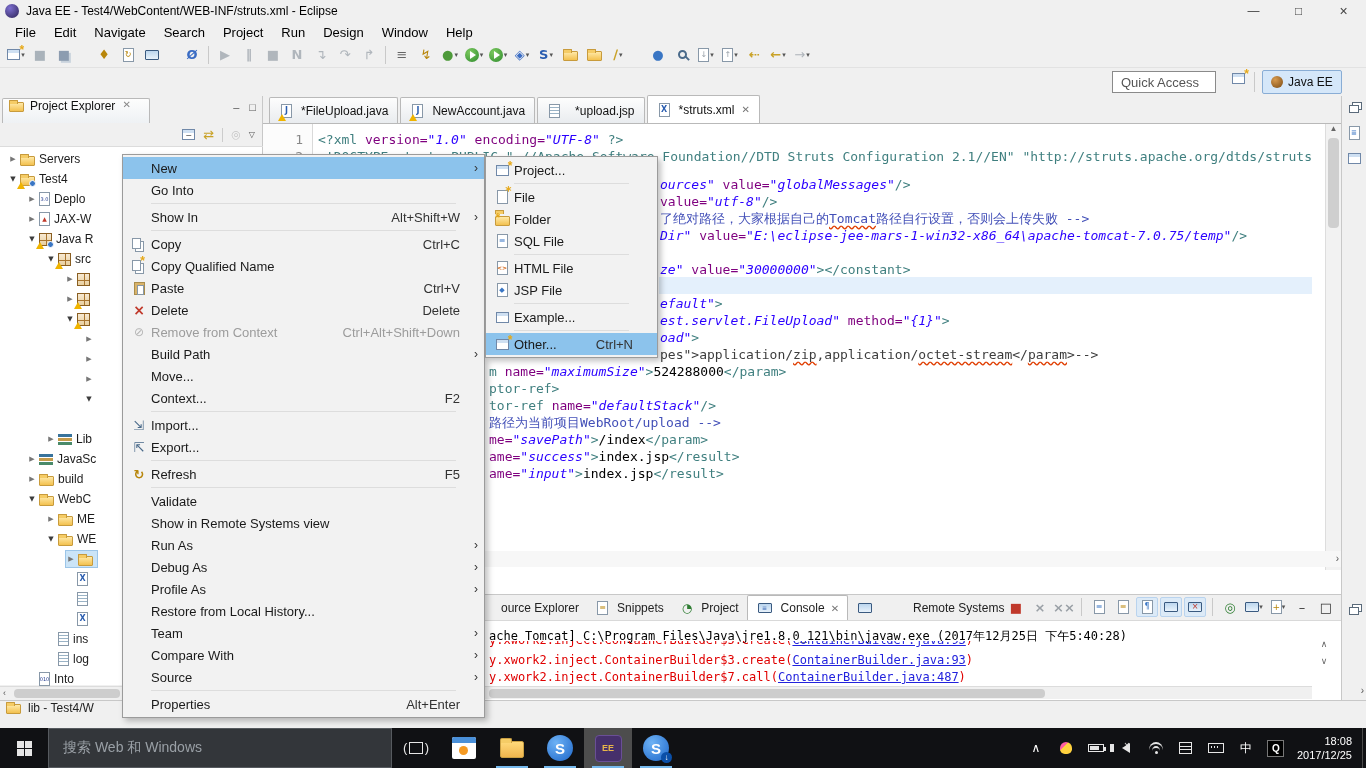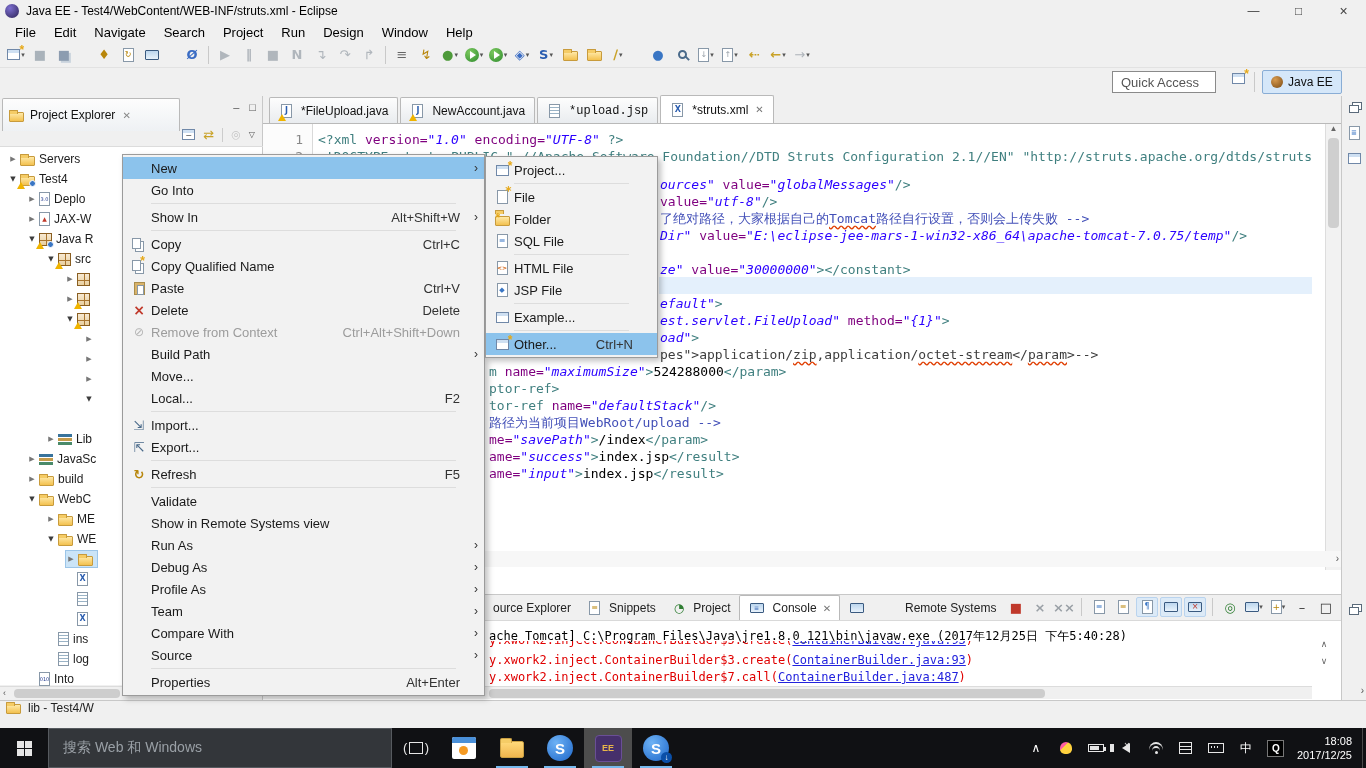--- a/index.html
+++ b/index.html
@@ -22,21 +22,21 @@
 .gly{font-family:"DejaVu Sans",sans-serif;line-height:1}
 
 #qa-row{left:0;top:68px;width:1366px;height:28px}
 #quick-access{position:absolute;left:1112px;top:3px;width:104px;height:22px;background:#fff;border:1px solid #8a8a8a;color:#555;font-size:13px;display:flex;align-items:center;padding-left:8px}
 #persp-open{position:absolute;left:1232px;top:5px}
 #persp-sep{position:absolute;left:1254px;top:4px;width:1px;height:20px;background:#c9c9c9}
 #persp-javaee{position:absolute;left:1262px;top:2px;height:24px;background:#d5e7f9;border:1px solid #89add5;border-radius:2px;display:flex;align-items:center;padding:0 8px;font-size:12px}
 .jee-ic{width:12px;height:12px;border-radius:50%;background:radial-gradient(circle at 35% 30%,#d89a4e,#7a4a12);margin-right:5px}
 
 #pe-panel{left:0;top:96px;width:263px;height:604px;background:#f0f0f0;border-right:1px solid #c8c8c8}
-#pe-tab{position:absolute;left:2px;top:2px;width:178px;height:25px;background:linear-gradient(#fdfdfd,#eef1f4);border:1px solid #b9b9b9;border-bottom:none;border-radius:2px 2px 0 0;display:flex;align-items:center;padding:16px 6px;font-size:12px}
+#pe-tab{position:absolute;left:2px;top:2px;width:148px;height:25px;background:linear-gradient(#fdfdfd,#eef1f4);border:1px solid #b9b9b9;border-bottom:none;border-radius:2px 2px 0 0;display:flex;padding:0 6px;font-size:12px}
 #pe-minmax{position:absolute;right:6px;top:5px;display:flex;gap:10px;color:#555;font-size:11px}
 #pe-toolbar{position:absolute;left:0;top:27px;width:263px;height:24px;border-bottom:1px solid #dcdcdc;display:flex;align-items:center;justify-content:flex-end;padding-right:8px;gap:8px}
 #pe-tree-bg{position:absolute;left:0;top:51px;width:262px;height:538px;background:#fff}
 .trow{position:absolute;height:18px;display:flex;align-items:center;font-size:12px;color:#1c1c1c;white-space:nowrap}
 .tar{width:10px;font-size:7px;color:#777;text-align:center;flex:0 0 auto;font-family:"DejaVu Sans",sans-serif}
 .tar.e{color:#3c3c3c}
 .tico{position:relative;margin:0 4px 0 2px;flex:0 0 auto;display:inline-flex;align-items:center;justify-content:center}
 .tsel{background:#cbe4f7;border:1px solid #9cc5e8}
 #pe-hscroll{position:absolute;left:0;top:590px;width:262px;height:13px;background:#f0f0f0;border-top:1px solid #dcdcdc;font-size:9px;color:#555}
 #pe-hthumb{position:absolute;left:14px;top:2px;width:106px;height:9px;background:#cdcdcd;border-radius:4px}
@@ -340,21 +340,21 @@
             <span class="gly" style="font-size: 8px; color: rgb(42, 93, 176); font-weight: bold;">J</span>
           </span>
           <span class="warnov"></span>
         </span>
         <span style="margin-left: 5px;">NewAccount.java</span>
       </div>
       <div class="etab">
         <span class="tico">
           <span class="i-doc lines"></span>
         </span>
-        <span style="margin-left: 5px; font-family: Liberation Mono, monospace;">*upload.jsp</span>
+        <span style="margin-left: 11px;">*upload.jsp</span>
       </div>
       <div class="etab act">
         <span class="tico">
           <span class="i-doc">
             <span class="gly" style="font-size: 8px; color: rgb(42, 93, 176); font-weight: bold;">X</span>
           </span>
         </span>
         <span style="margin-left: 5px;">*struts.xml</span>
         <span class="cl">✕</span>
       </div>
@@ -362,21 +362,21 @@
   <div id="ed-gutter"></div>
   <div id="ed-vscroll">▲<span id="ed-vthumb"></span><span style="position:absolute;bottom:2px;left:4px">▼</span></div>
   <div id="ed-hscroll">
       <span style="position:absolute;right:2px;top:2px">›</span>
     </div>
 </div>
 
 <div class="abs" id="bottom">
   <div id="bt-tabrow">
       <div class="btab">
-        <span style="margin-left: 0px;">ource Explorer</span>
+        <span style="margin-left: 8px;">ource Explorer</span>
       </div>
       <div class="btab">
         <span class="tico">
           <span class="i-doc">
             <span class="gly" style="font-size: 8px; color: rgb(184, 134, 11);">≡</span>
           </span>
         </span>
         <span style="margin-left: 5px;">Snippets</span>
       </div>
       <div class="btab">
@@ -614,21 +614,21 @@
       <span class="marr">›</span>
     </div>
     <div class="mrow">
       <span class="mic"></span>
       <span class="mlabel">Move...</span>
       <span class="mshort"></span>
       <span class="marr"></span>
     </div>
     <div class="mrow">
       <span class="mic"></span>
-      <span class="mlabel">Local...</span>
+      <span class="mlabel">Context...</span>
       <span class="mshort">F2</span>
       <span class="marr"></span>
     </div>
     <div class="msep"></div>
     <div class="mrow">
       <span class="mic">
         <span class="gly" style="font-size: 13px; color: rgb(74, 106, 138);">⇲</span>
       </span>
       <span class="mlabel">Import...</span>
       <span class="mshort"></span>
@@ -674,20 +674,26 @@
       <span class="mic"></span>
       <span class="mlabel">Debug As</span>
       <span class="mshort"></span>
       <span class="marr">›</span>
     </div>
     <div class="mrow">
       <span class="mic"></span>
       <span class="mlabel">Profile As</span>
       <span class="mshort"></span>
       <span class="marr">›</span>
+    </div>
+    <div class="mrow">
+      <span class="mic"></span>
+      <span class="mlabel">Restore from Local History...</span>
+      <span class="mshort"></span>
+      <span class="marr"></span>
     </div>
     <div class="mrow">
       <span class="mic"></span>
       <span class="mlabel">Team</span>
       <span class="mshort"></span>
       <span class="marr">›</span>
     </div>
     <div class="mrow">
       <span class="mic"></span>
       <span class="mlabel">Compare With</span>

